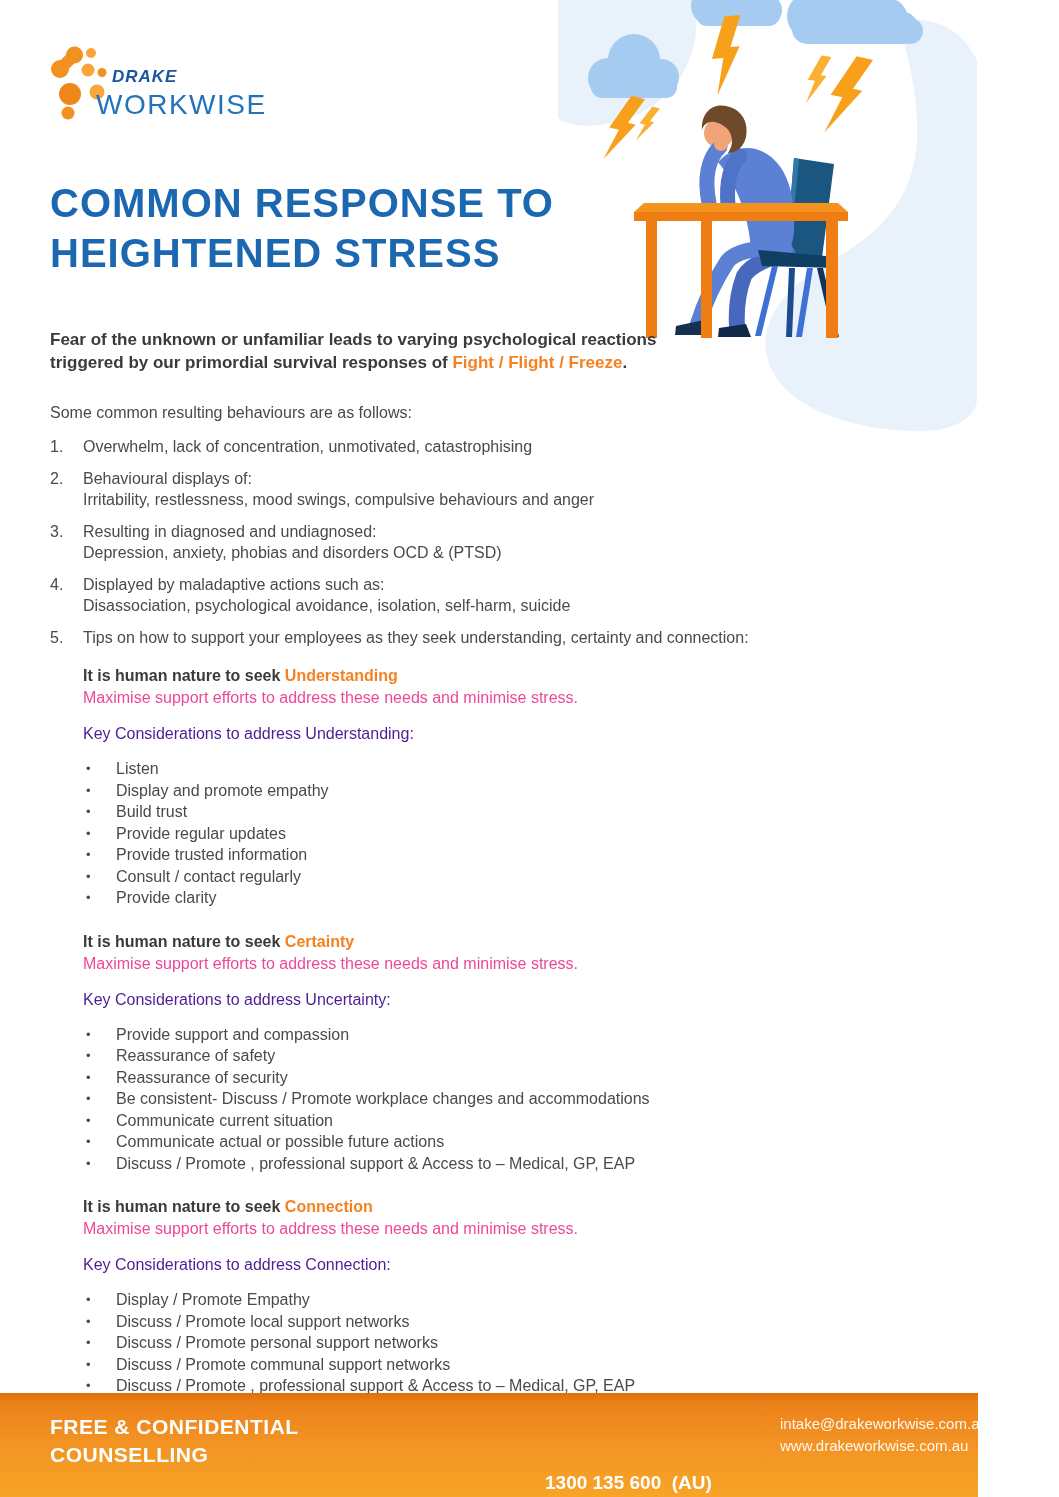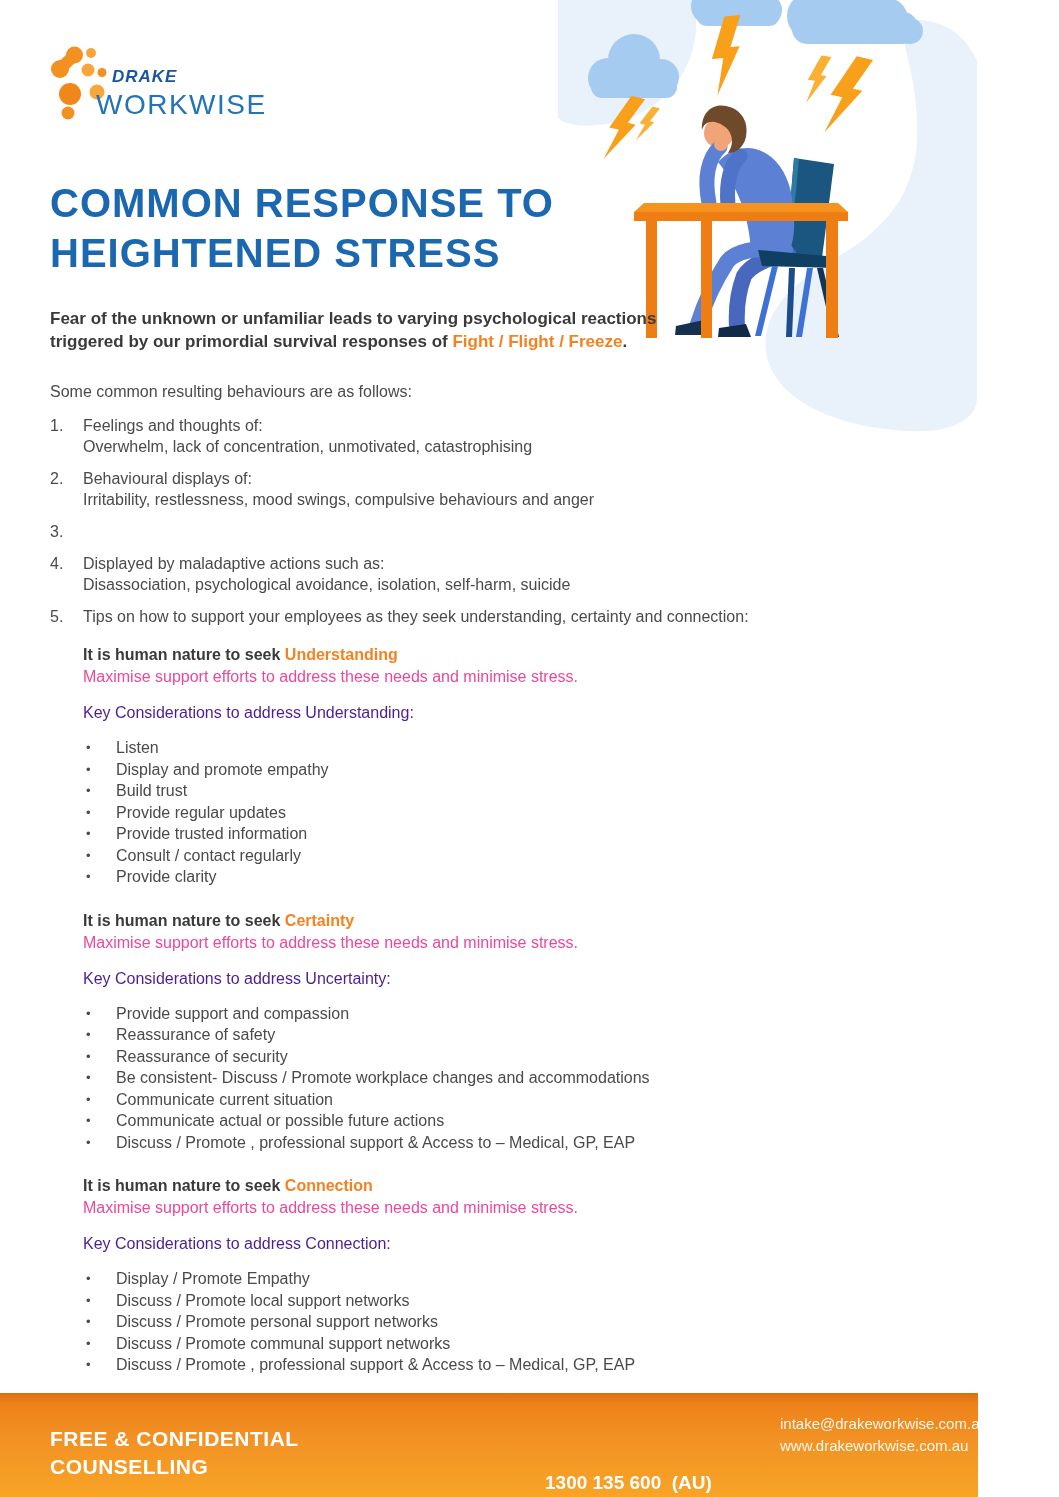--- a/index.html
+++ b/index.html
@@ -12,21 +12,21 @@
   
   .hero-art { position:absolute; top:0; right:0; width:420px; height:440px; }
   
   .logo { position:absolute; top:45px; left:48px; width:230px; height:85px; }
   
   .content { position:absolute; top:178px; left:50px; width:760px; }
   h1.title {
     font-size:40px; line-height:50px; font-weight:bold; letter-spacing:1px;
     color:#1B67B0;
   }
-  .intro { margin-top:29px; font-size:17px; line-height:23px; font-weight:bold; color:#3A3A3A; width:640px; }
+  .intro { margin-top:50px; font-size:17px; line-height:23px; font-weight:bold; color:#3A3A3A; width:640px; }
   .intro .hl { color:#F58220; }
   .lead { margin-top:28px; font-size:16px; line-height:22px; color:#4A4A4A; }
   .numlist { margin-top:12px; }
   .num-item { display:flex; margin-bottom:11px; font-size:16px; line-height:21px; color:#4A4A4A; }
   .num-item .num { width:33px; flex:0 0 33px; }
   .num-item .detail:empty { display:none; }
   .sections { margin-left:33px; margin-top:17px; }
   .section { margin-bottom:22px; }
   .sec-head { font-size:16px; line-height:22px; font-weight:bold; color:#3A3A3A; }
   .sec-head .hl { color:#F58220; }
@@ -34,21 +34,21 @@
   .sec-key { margin-top:14px; margin-bottom:13px; font-size:16px; line-height:22px; color:#4c1d95; }
   .bullet { display:flex; font-size:16px; line-height:21.5px; color:#4A4A4A; }
   .bullet .dot { width:33px; flex:0 0 33px; font-size:13px; padding-left:3px; }
   
   .footer {
     position:absolute; left:0; bottom:0; width:1059px; height:104px;
     background:linear-gradient(180deg,#DE6F0E 0%,#ED8119 10%,#F29224 45%,#F8A426 100%);
     color:#ffffff;
   }
   .footer-heading {
-    position:absolute; left:50px; top:32px;
+    position:absolute; left:50px; top:20px;
     font-size:21px; line-height:28px; font-weight:bold; letter-spacing:0.5px;
   }
   .footer-phones {
     position:absolute; left:545px; top:27px;
     font-size:19px; line-height:25px; font-weight:bold; white-space:pre;
   }
   .footer-links {
     position:absolute; left:780px; top:20px;
     font-size:15px; line-height:22px; color:rgba(255,255,255,0.93);
   }
@@ -155,33 +155,36 @@
     </h1>
 
     <p class="intro"><span>Fear of the unknown or unfamiliar leads to varying psychological reactions triggered by our primordial survival responses of </span><span class="hl">Fight / Flight / Freeze</span><span>.</span></p>
 
     <p class="lead">Some common resulting behaviours are as follows:</p>
 
     <div class="numlist">
       <div class="num-item">
         <span class="num">1.</span>
         <div class="num-body">
-          <div>Feelings and thoughts of:</div>
           <div class="detail">Overwhelm, lack of concentration, unmotivated, catastrophising</div>
         </div>
       </div>
       <div class="num-item">
         <span class="num">2.</span>
         <div class="num-body">
           <div>Behavioural displays of:</div>
           <div class="detail">Irritability, restlessness, mood swings, compulsive behaviours and anger</div>
         </div>
       </div>
       <div class="num-item">
         <span class="num">3.</span>
+        <div class="num-body">
+          <div>Resulting in diagnosed and undiagnosed:</div>
+          <div class="detail">Depression, anxiety, phobias and disorders OCD &amp; (PTSD)</div>
+        </div>
       </div>
       <div class="num-item">
         <span class="num">4.</span>
         <div class="num-body">
           <div>Displayed by maladaptive actions such as:</div>
           <div class="detail">Disassociation, psychological avoidance, isolation, self-harm, suicide</div>
         </div>
       </div>
       <div class="num-item">
         <span class="num">5.</span>

